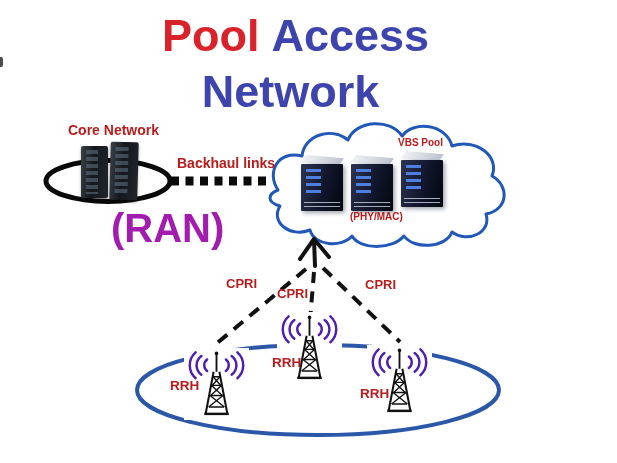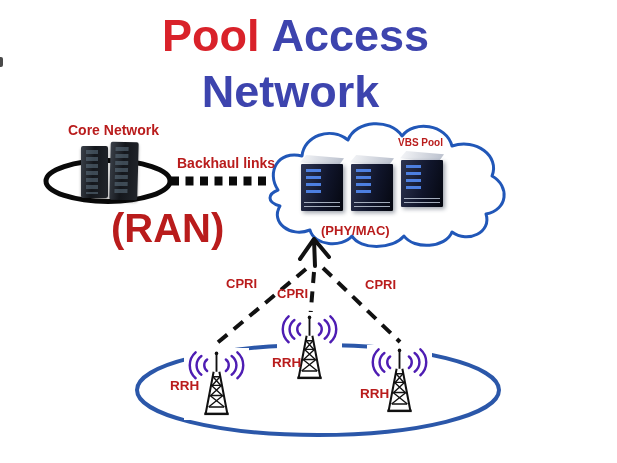--- a/index.html
+++ b/index.html
@@ -8,28 +8,28 @@
   .abs{position:absolute;}
   svg{display:block;}
 
   
   .title1{left:0;right:0;top:10px;text-align:center;transform:translateX(-13px);
           font-size:45px;font-weight:700;letter-spacing:0;white-space:nowrap;}
   .title1 .w1{color:#d9222a;margin-right:12px;}
   .title1 .w2{color:#3d44ae;text-align:right;}
   .title2{left:0;right:0;top:66px;text-align:center;transform:translateX(-18px);
           font-size:45px;font-weight:700;color:#3d44ae;}
-  .ran{left:111px;top:206px;font-size:40px;font-weight:700;color:#b91c1c;letter-spacing:0;}
+  .ran{left:111px;top:206px;font-size:40px;font-weight:700;color:#a21caf;letter-spacing:0;}
 
   
   .lbl{font-weight:700;color:#b91c1c;white-space:nowrap;}
   .lbl-core{left:68px;top:122px;font-size:14px;}
   .lbl-backhaul{left:177px;top:155px;font-size:14px;}
   .lbl-vbs{left:364px;top:137px;font-size:10px;margin-left:34px;}
-  .lbl-phymac{left:321px;top:211px;font-size:13px;margin-top:12px;}
+  .lbl-phymac{left:350px;top:211px;font-size:10px;}
   .lbl-cpri1{left:226px;top:276px;font-size:13px;}
   .lbl-cpri2{left:277px;top:286px;font-size:13px;}
   .lbl-cpri3{left:365px;top:277px;font-size:13px;}
   .lbl-rrh1{left:170px;top:378px;font-size:13.5px;}
   .lbl-rrh2{left:272px;top:355px;font-size:13.5px;}
   .lbl-rrh3{left:360px;top:386px;font-size:13.5px;}
 
   
   .core-srv{position:absolute;background:linear-gradient(95deg,#3c424b 0%,#14171c 45%,#22262c 100%);
             border-radius:2px;box-shadow:0 2px 3px rgba(0,0,0,.35);}

